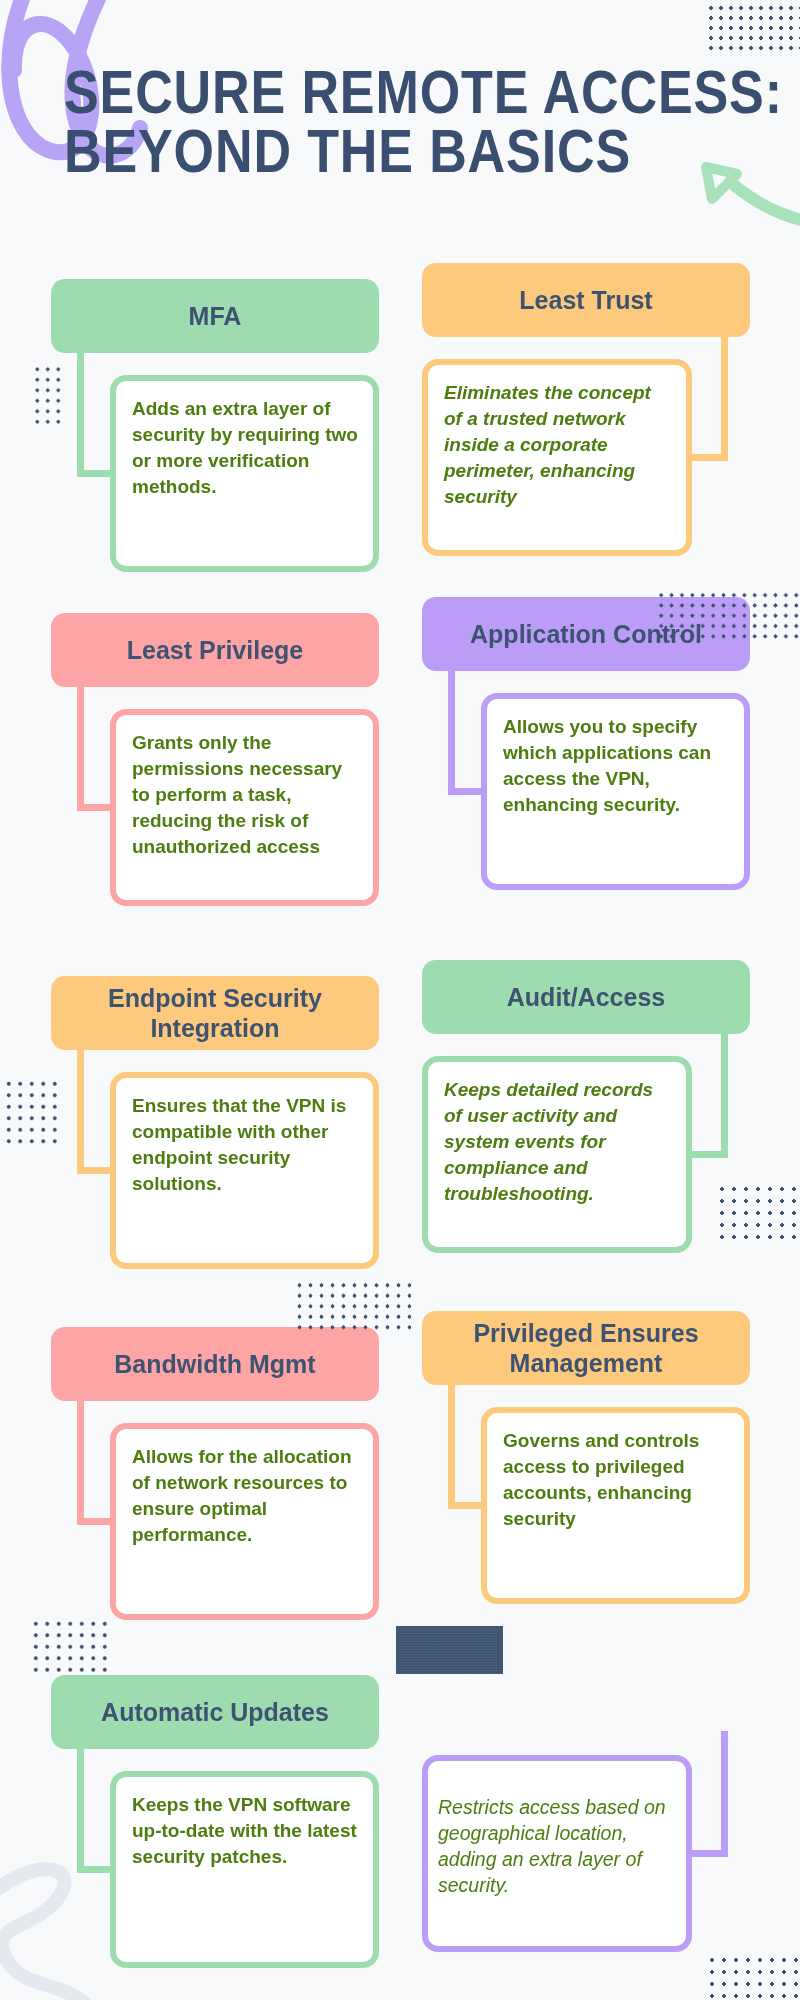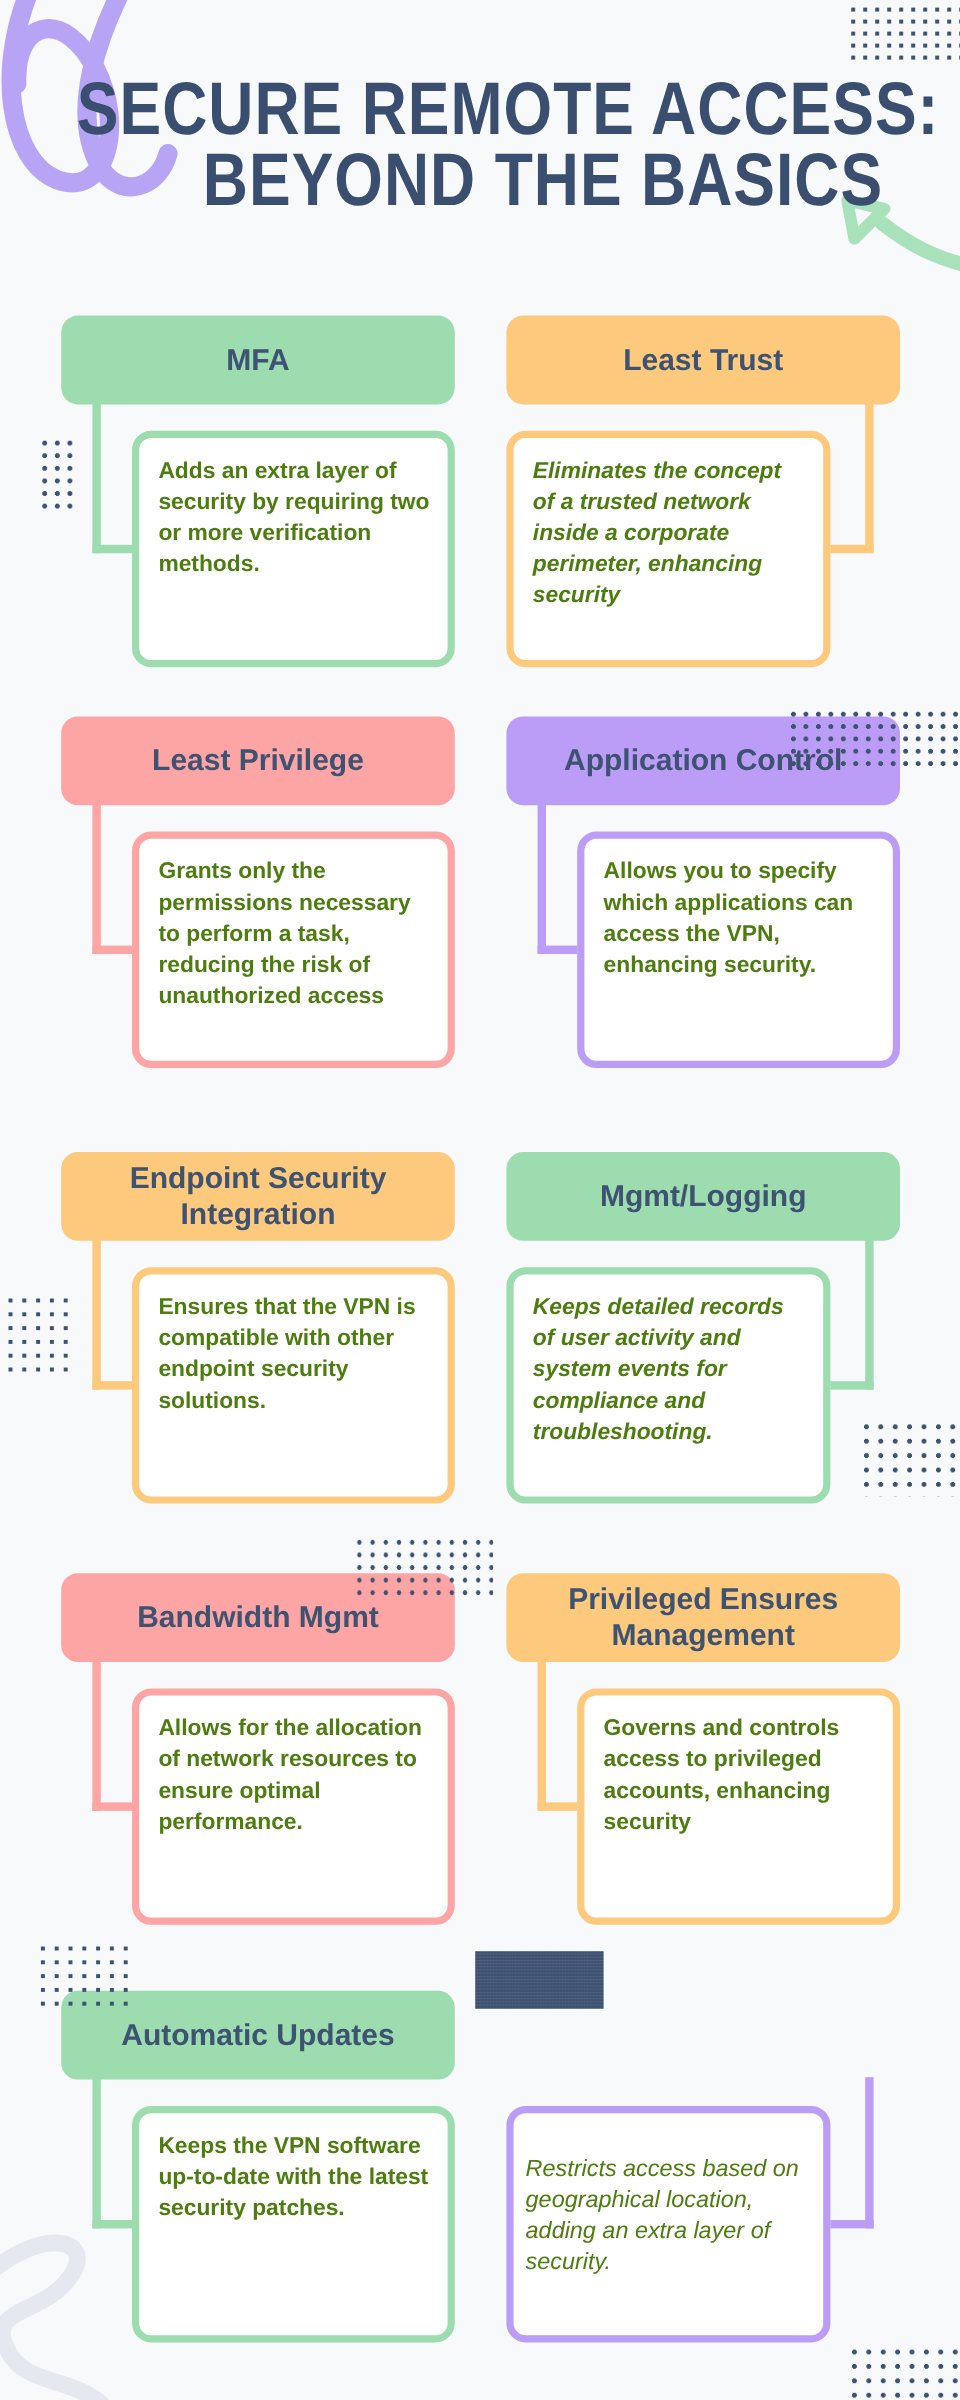--- a/index.html
+++ b/index.html
@@ -3,38 +3,38 @@
 <meta charset="utf-8">
 <style>
   html,body{margin:0;padding:0;}
   body{font-family:"Liberation Sans",sans-serif;background:#e9eaec;}
   .canvas{position:relative;width:800px;height:2000px;background:#f8f9fa;overflow:hidden;margin:0 auto;}
 
   
   .deco{position:absolute;left:0;top:0;width:800px;height:2000px;z-index:0;pointer-events:none;}
 
   
-  .title{position:absolute;top:62px;left:0;width:800px;text-align:right;z-index:2;color:#3a4f70;font-weight:700;}
+  .title{position:absolute;top:62px;left:0;width:800px;text-align:left;z-index:2;color:#3a4f70;font-weight:700;}
   .title .line{font-size:62px;line-height:59px;letter-spacing:1px;transform:scaleX(0.84);white-space:nowrap;}
 
   
   .dots{position:absolute;z-index:5;background-image:radial-gradient(circle,#3e5272 1.8px,rgba(0,0,0,0) 2.1px);background-size:11px 11px;}
   #d1{left:706px;top:3px;width:95px;height:47px;background-size:10px 10px;}
   #d2{left:32px;top:364px;width:30px;height:63px;background-size:10.5px 10.5px;}
   #d3{left:656px;top:590px;width:145px;height:52px;background-size:10.4px 10.3px;}
   #d4{left:3px;top:1078px;width:57px;height:68px;background-size:11.5px 11.5px;}
   #d5{left:716px;top:1183px;width:85px;height:64px;background-size:12px 12px;}
   #d6{left:294px;top:1280px;width:117px;height:51px;background-size:11px 10.5px;}
   #d7{left:30px;top:1618px;width:81px;height:61px;background-size:11.5px 11.5px;}
   #d8{left:396px;top:1626px;width:107px;height:48px;background-image:linear-gradient(#3e5272,#3e5272);background-size:2.6px 2.6px;background-repeat:space;}
   #d9{left:706px;top:1954px;width:94px;height:46px;background-size:12px 12px;}
 
   
   .card{position:absolute;width:328px;height:293px;z-index:1;}
-  .col-l{left:51px;} .col-r{left:422px;}
+  .col-l{left:51px;margin-top:16px;} .col-r{left:422px;}
   .r1{top:263px}.r2{top:597px}.r3{top:960px}.r4{top:1311px}.r5{top:1659px}
 
   .card-header{position:absolute;top:0;left:0;right:0;height:74px;border-radius:14px;background:var(--accent,#ccc);display:flex;align-items:center;justify-content:center;}
   .card-header h2{margin:0;padding:0 10px;font-size:25px;line-height:30px;font-weight:700;color:#3e5272;text-align:center;}
 
   .connector{position:absolute;top:72px;height:126px;box-sizing:border-box;border-bottom:7px solid var(--accent,#ccc);}
   .conn-left .connector{left:26px;width:33px;border-left:7px solid var(--accent,#ccc);}
   .conn-right .connector{right:22px;width:36px;border-right:7px solid var(--accent,#ccc);}
 
   .card-body{position:absolute;top:96px;bottom:0;background:#ffffff;border:6px solid var(--accent,#ccc);border-radius:16px;box-sizing:border-box;}
@@ -116,21 +116,21 @@
       <h2>Endpoint Security Integration</h2>
     </div>
     <div class="connector"></div>
     <div class="card-body">
       <p>Ensures that the VPN is compatible with other endpoint security solutions.</p>
     </div>
   </section>
 
   <section class="card col-r r3 conn-right" style="--accent: #9cdcaf;">
     <div class="card-header">
-      <h2>Mgmt/Logging</h2>
+      <h2>Audit/Access</h2>
     </div>
     <div class="connector"></div>
     <div class="card-body">
       <p>Keeps detailed records of user activity and system events for compliance and troubleshooting.</p>
     </div>
   </section>
 
   <section class="card col-l r4 conn-left" style="--accent: #fda4a5;">
     <div class="card-header">
       <h2>Bandwidth Mgmt</h2>

